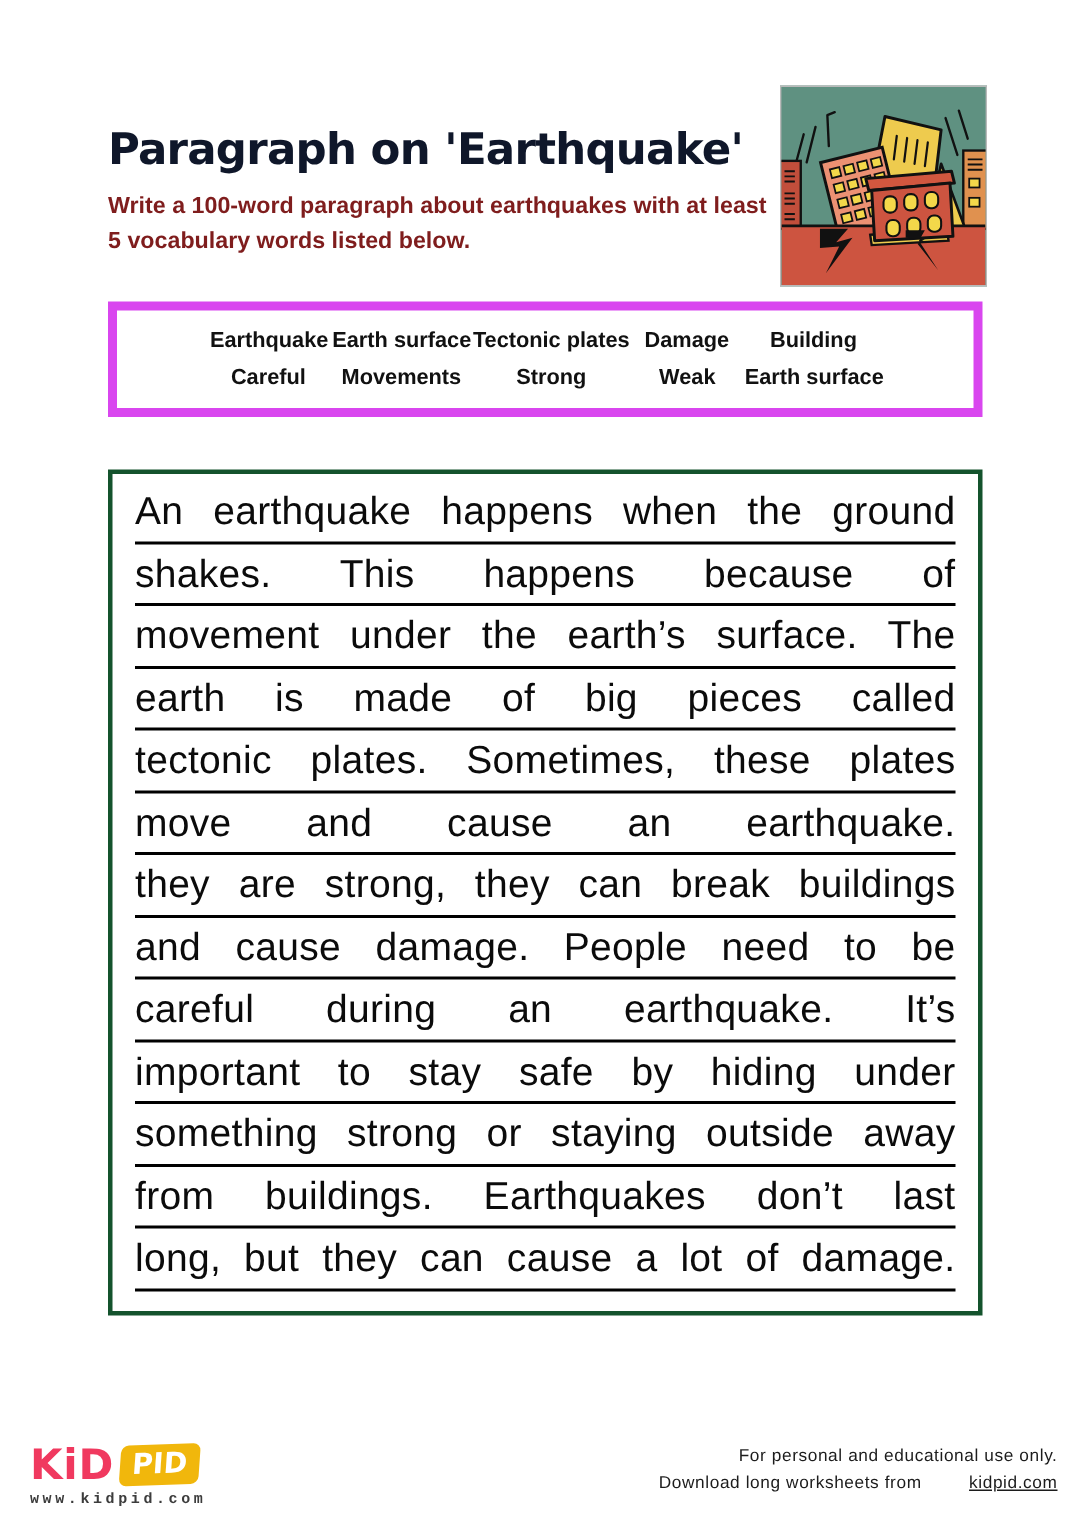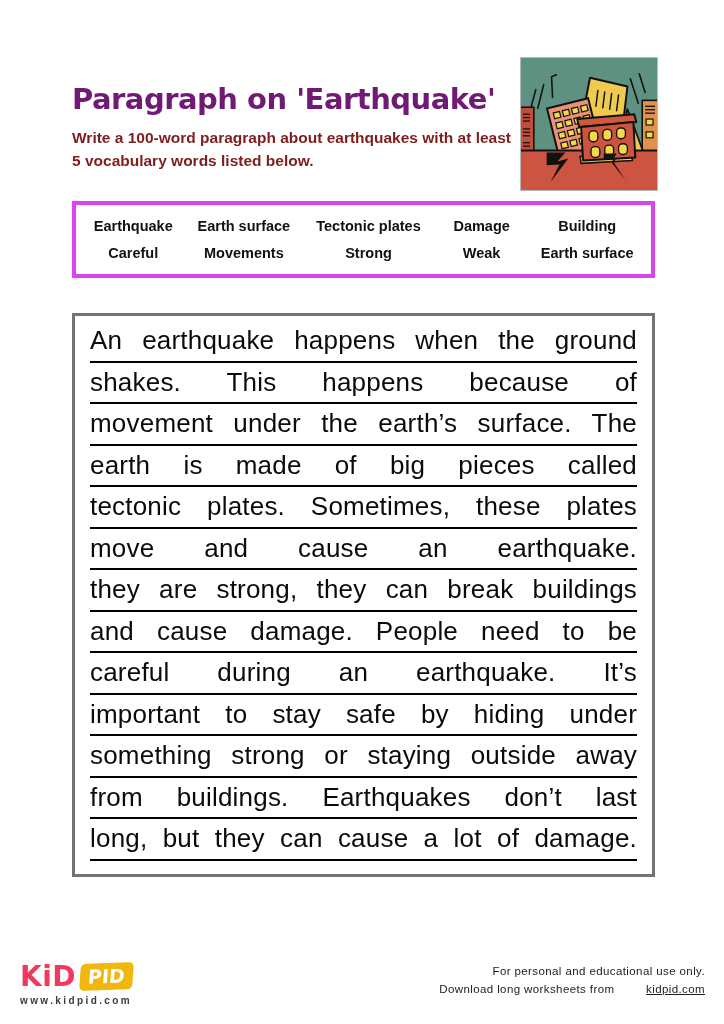--- a/index.html
+++ b/index.html
@@ -4,48 +4,49 @@
 <style>
   html,body{margin:0;padding:0;background:#ffffff;}
   .page{
     position:relative;width:724px;height:1024px;background:#ffffff;overflow:hidden;
     font-family:"Liberation Sans",sans-serif;color:#111;
   }
   
   .title{
     position:absolute;left:72px;top:82px;margin:0;
     font-family:"DejaVu Sans","Liberation Sans",sans-serif;
-    font-size:29px;font-weight:800;letter-spacing:-0.5px;color:#701a75;
+    font-size:29px;font-weight:800;letter-spacing:-0.5px;color:#0f172a;
   }
   .instructions{
     position:absolute;left:72px;top:126px;margin:0;width:440px;
     font-size:15.5px;font-weight:700;line-height:1.5;color:#7f1d1d;
   }
   
   .illustration{
     position:absolute;left:520px;top:57px;width:138px;height:134px;
     border:1px solid #b9b9b9;box-sizing:border-box;background:#5f9181;
   }
   .illustration svg{display:block;width:100%;height:100%;}
   
   .vocab-box{
     position:absolute;left:72px;top:201px;width:583px;height:77px;
-    border:4px solid #d946ef;box-sizing:border-box;
+    border:6px solid #d946ef;box-sizing:border-box;
     display:flex;flex-direction:column;justify-content:space-evenly;
     padding:2px 6px;
+    align-items:center;
   }
   .vocab-row{display:grid;grid-template-columns:1.02fr 1.18fr 1.3fr 0.95fr 1.15fr;}
   .vocab-word{
     text-align:center;white-space:nowrap;
     font-size:14.5px;font-weight:700;color:#111;
   }
   
   .writing-box{
     position:absolute;left:72px;top:313px;width:583px;
-    border:3px solid #737373;box-sizing:border-box;
+    border:3px solid #14532d;box-sizing:border-box;
     padding:5px 15px 13px 15px;background:#fff;
   }
   .wline{
     font-size:26px;line-height:39.5px;height:39.5px;
     border-bottom:2.5px solid #000;
     text-align:justify;text-align-last:justify;
     white-space:nowrap;overflow:hidden;
     color:#0b0b0b;letter-spacing:0.2px;
   }
   
@@ -55,21 +56,21 @@
     font-family:"DejaVu Sans","Liberation Sans",sans-serif;
     font-size:28px;font-weight:800;color:#f0395f;letter-spacing:0.5px;
   }
   .logo-pid{
     font-family:"DejaVu Sans","Liberation Sans",sans-serif;
     font-size:19px;font-weight:800;color:#fff;background:#f1b70c;
     padding:2px 8px 3px;border-radius:5px;transform:rotate(-2deg) skewX(-6deg);
     display:inline-block;
   }
   .brand-url{
-    margin-top:2px;font-size:10px;font-weight:600;letter-spacing:2.4px;color:#3c3c3c;
+    margin-top:2px;font-size:10px;font-weight:600;letter-spacing:2.4px;color:#3c3c3c;font-family:Liberation Mono, monospace;
   }
   .license{
     position:absolute;right:19px;top:963px;text-align:right;
     font-size:11.5px;line-height:1.55;color:#1c1c1c;letter-spacing:0.4px;
   }
   .license a{color:#1c1c1c;text-decoration:underline;cursor:pointer;padding-left:28px;}
 </style>
 </head>
 <body>
 

